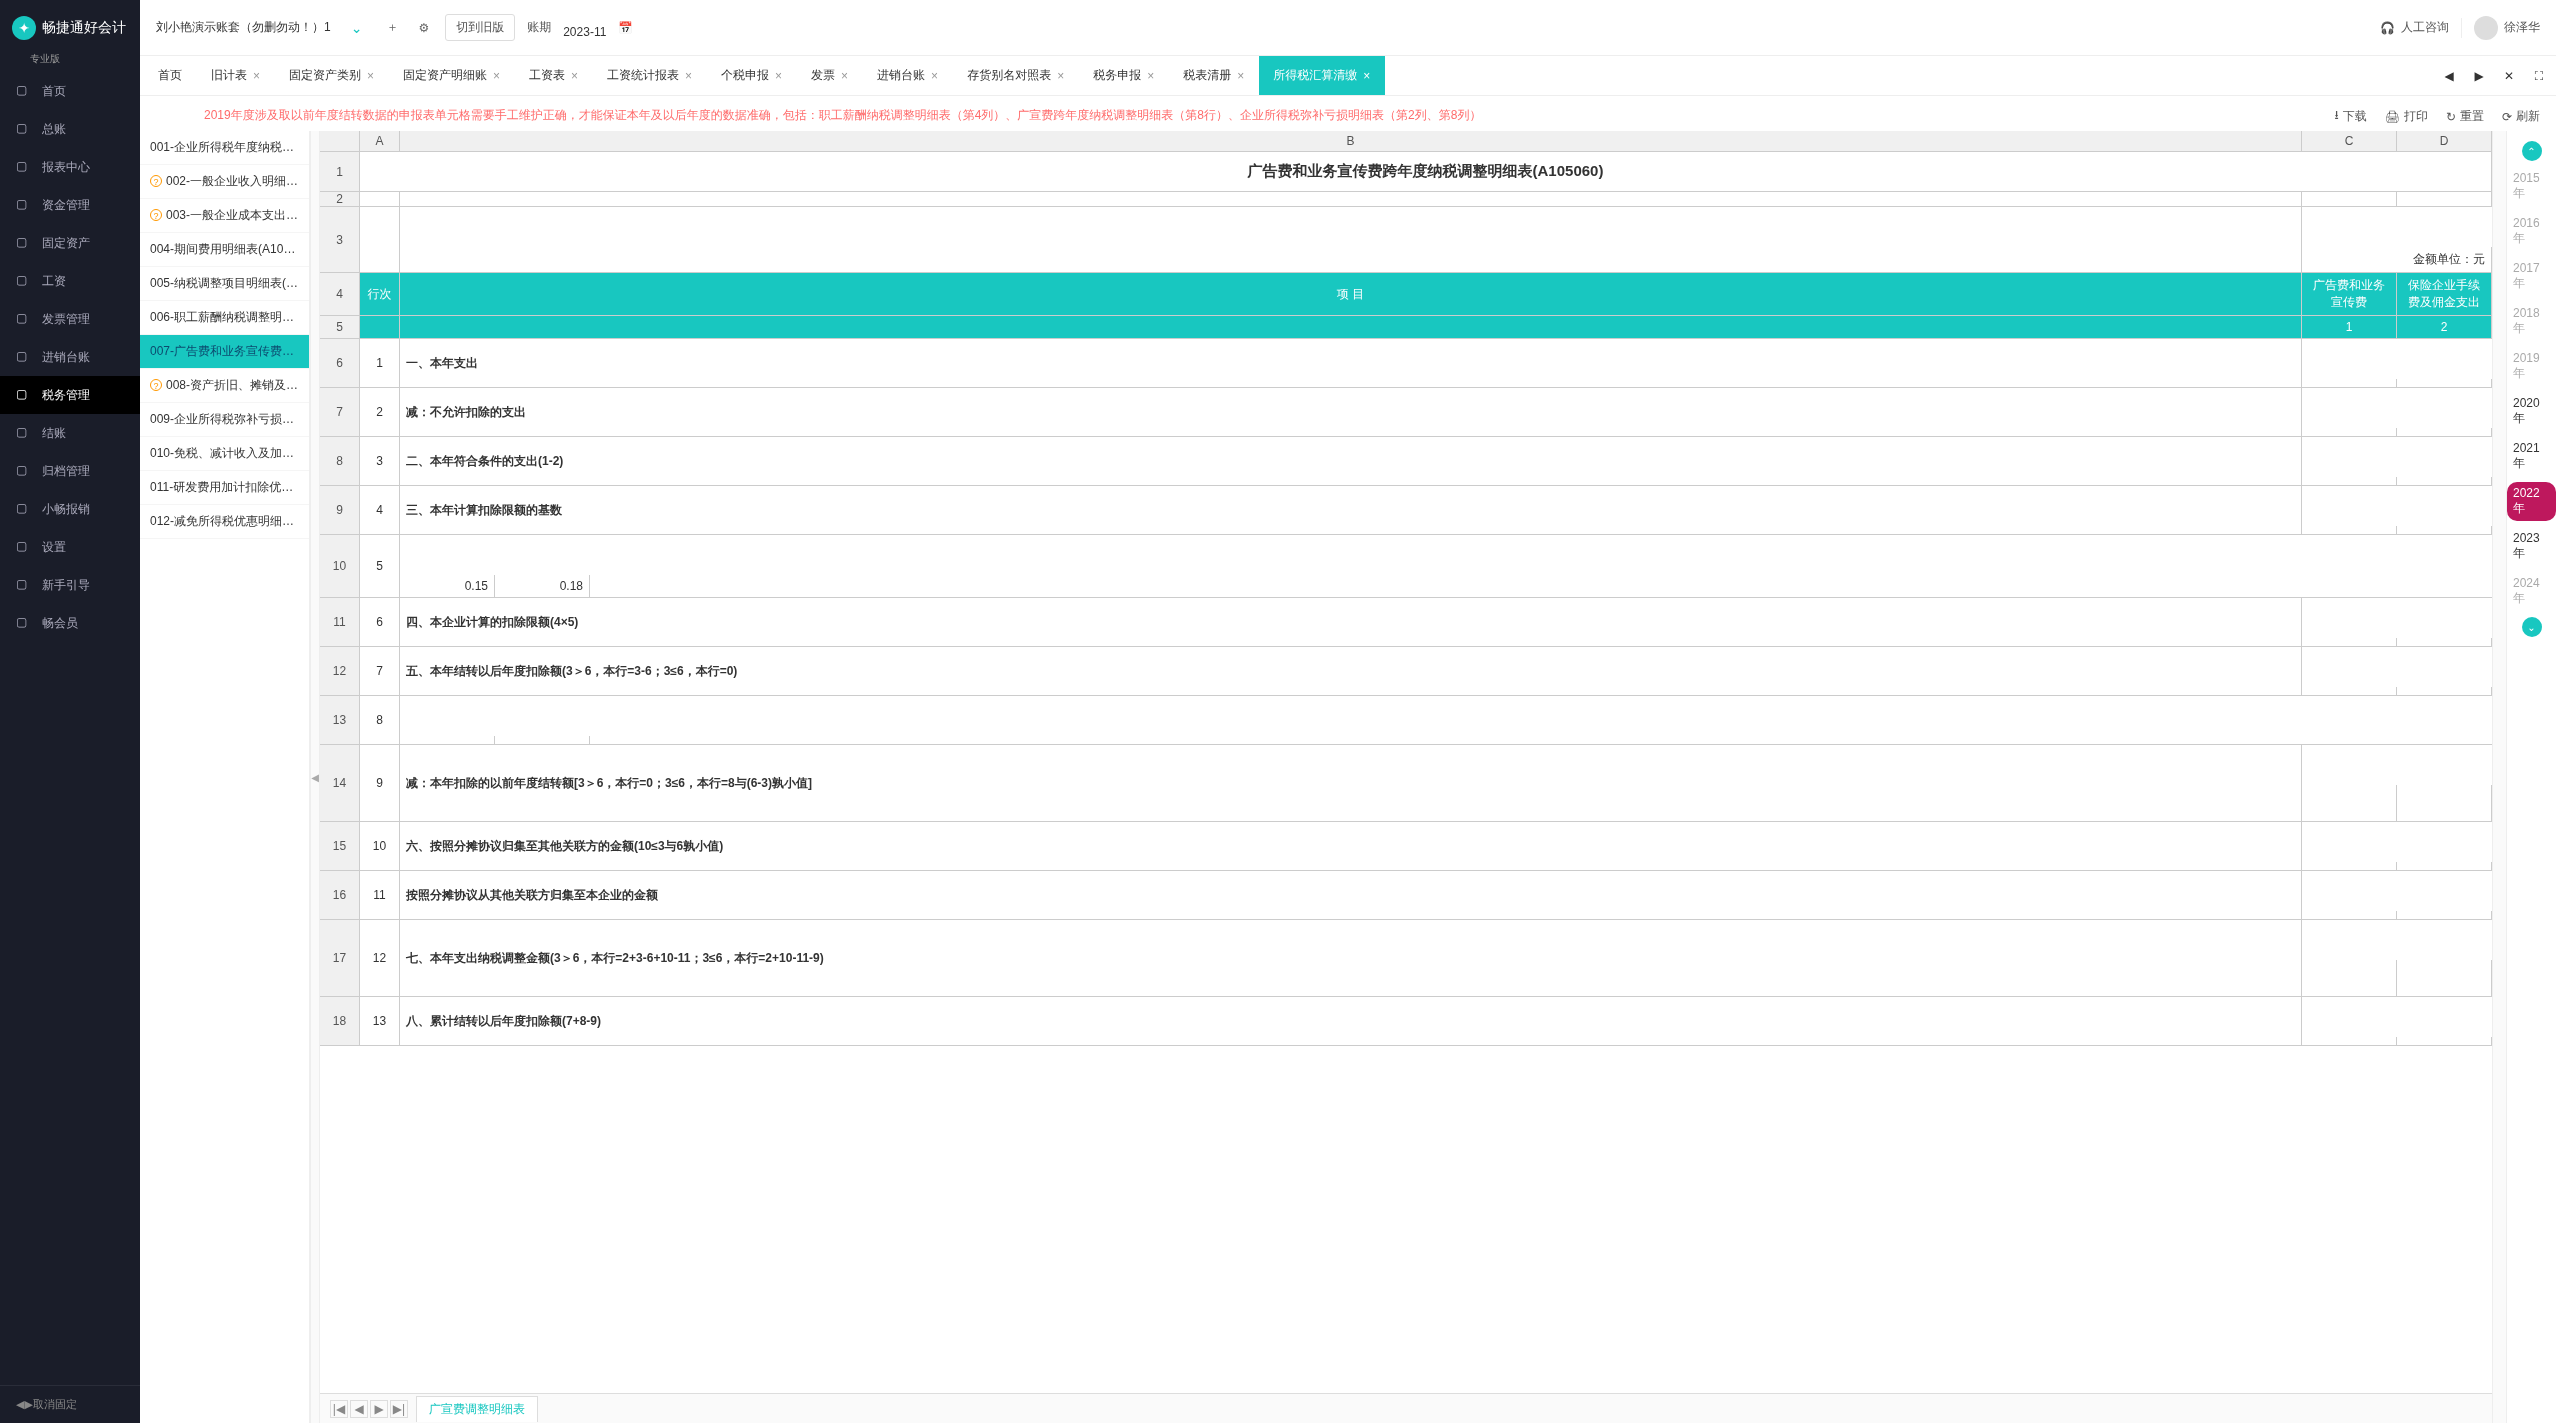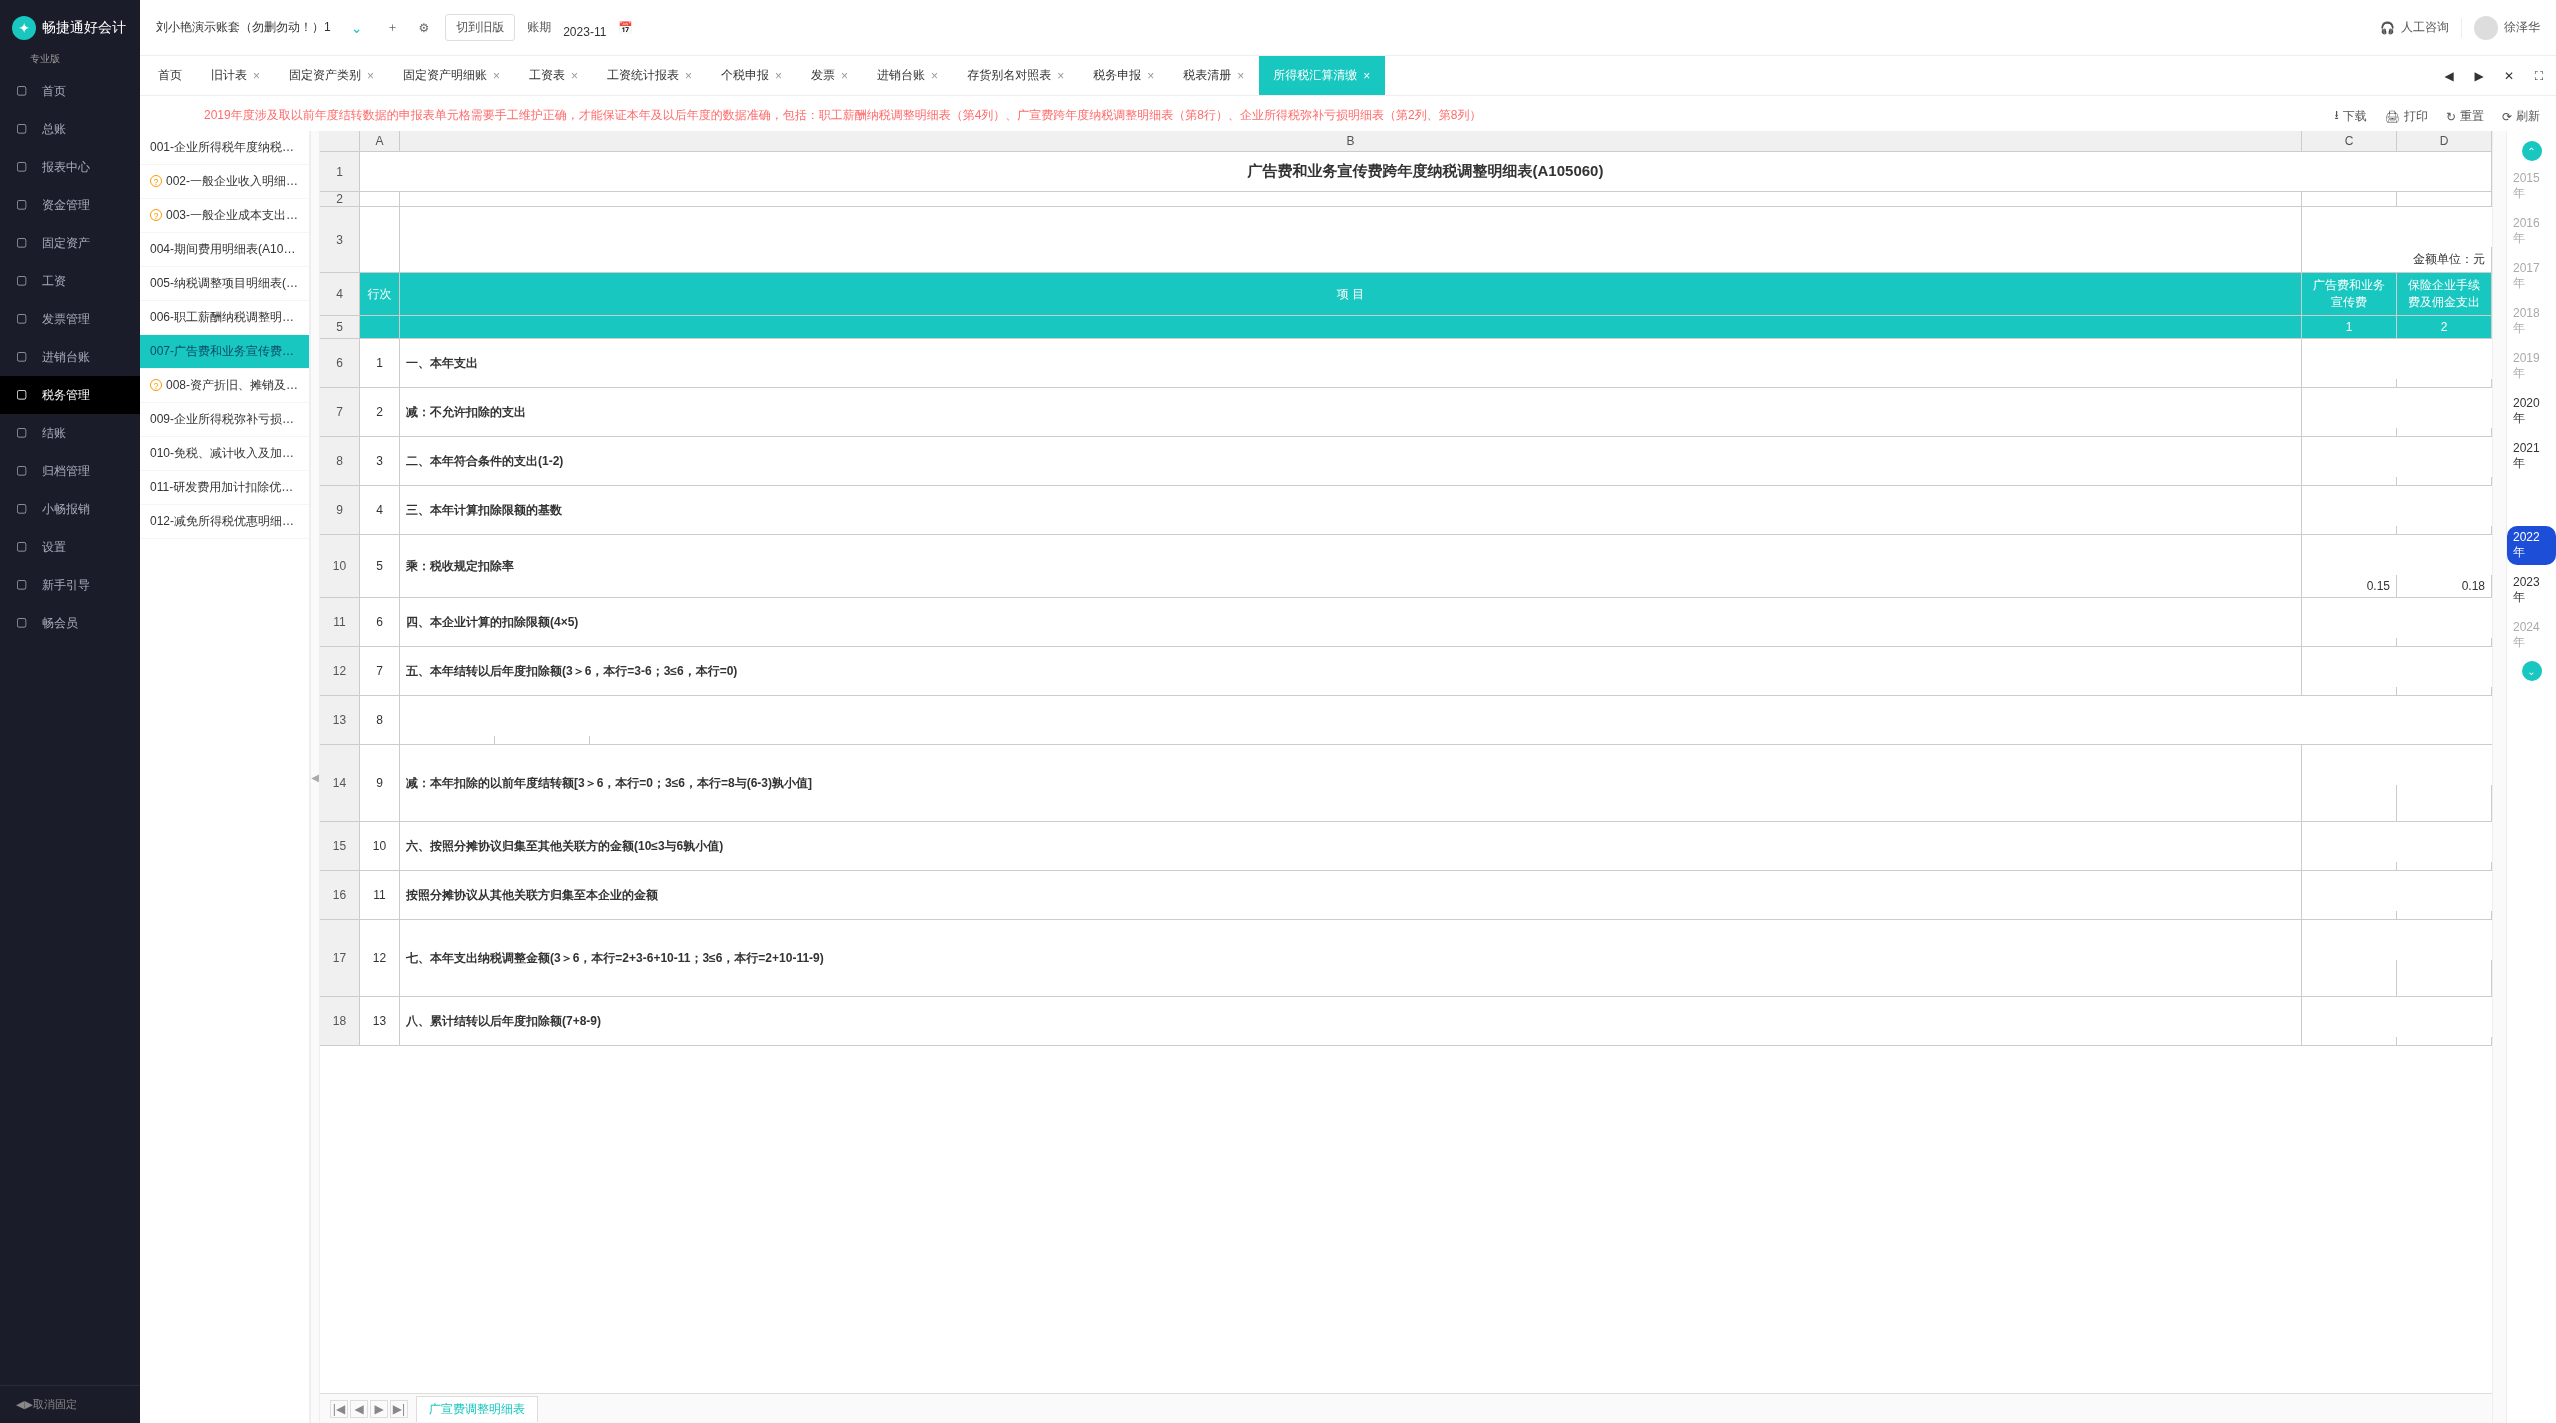--- a/index.html
+++ b/index.html
@@ -76,21 +76,21 @@
 .sheet-tabs { height: 30px; border-top: 1px solid #ddd; display: flex; align-items: center; padding: 0 10px; gap: 8px; background: #fafafa; }
 .sheet-tab-nav { display: flex; gap: 2px; }
 .stn { width: 18px; height: 18px; display: flex; align-items: center; justify-content: center; cursor: pointer; color: #888; border: 1px solid #ddd; }
 .sheet-tab { padding: 4px 12px; border: 1px solid #ddd; border-bottom: none; background: #fff; cursor: pointer; color: #18c7c0;}
 
 
 .year-rail { width: 50px; border-left: 1px solid #eee; display: flex; flex-direction: column; align-items: center; padding: 10px 0; gap: 6px; }
 .rail-btn { width: 20px; height: 20px; border-radius: 50%; background: #18c7c0; color: #fff; display: flex; align-items: center; justify-content: center; cursor: pointer; font-size: 10px;}
 .year { font-size: 12px; color: #aaa; padding: 4px 6px; cursor: pointer; }
 .year.avail { color: #333; }
-.year.active { background: #1d4ed8; color: #fff; border-radius: 10px; margin-top: 44px; }
+.year.active { background: #be185d; color: #fff; border-radius: 10px; }
 
 
 .splitter { width: 10px; background: #fafafa; border-left: 1px solid #eee; border-right: 1px solid #eee; display:flex; align-items:center; justify-content:center; cursor:pointer; color:#aaa; font-size:10px;}
 
 
 .vscroll { width: 14px; background: #fafafa; border-left: 1px solid #eee;}
 </style>
 </head>
 <body>
 
@@ -367,23 +367,20 @@
                 <div class="cell colA ">4</div>
                 <div class="cell colB ">
                   <b>三、本年计算扣除限额的基数</b>
                 </div>
                 <div class="cell colC right "></div>
                 <div class="cell colD right "></div>
               </div>
               <div class="grow">
                 <div class="rowh ">10</div>
                 <div class="cell colA ">5</div>
-                <div class="cell colB ">
-                  <b>乘：税收规定扣除率</b>
-                </div>
                 <div class="cell colC right ">0.15</div>
                 <div class="cell colD right ">0.18</div>
               </div>
               <div class="grow">
                 <div class="rowh ">11</div>
                 <div class="cell colA ">6</div>
                 <div class="cell colB ">
                   <b>四、本企业计算的扣除限额(4×5)</b>
                 </div>
                 <div class="cell colC right "></div>

